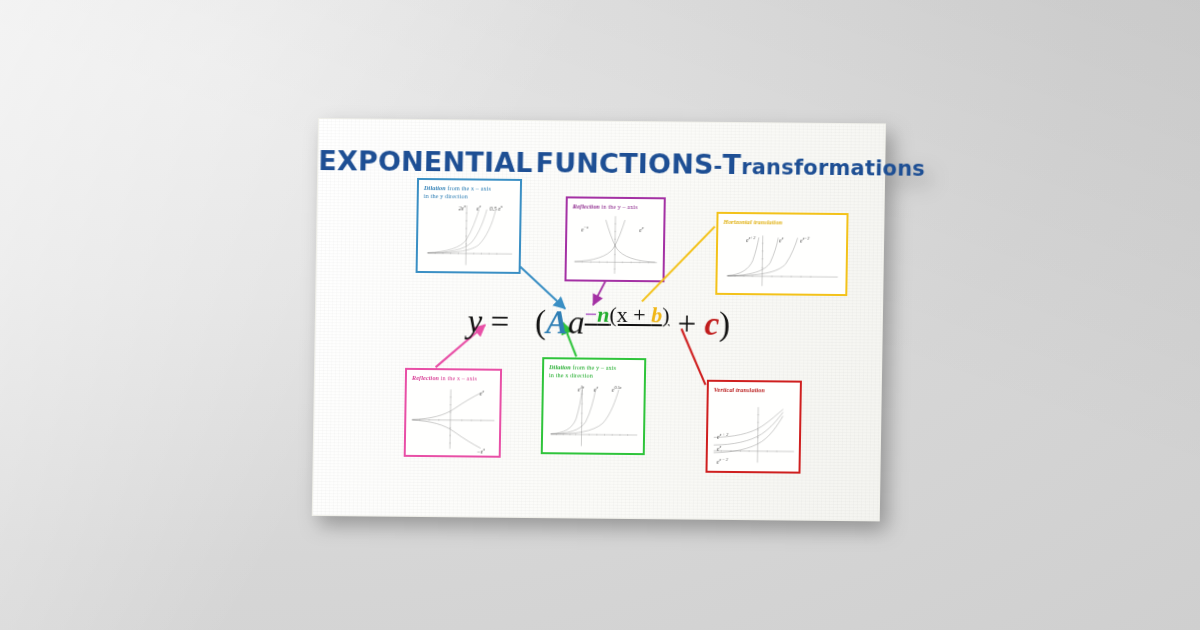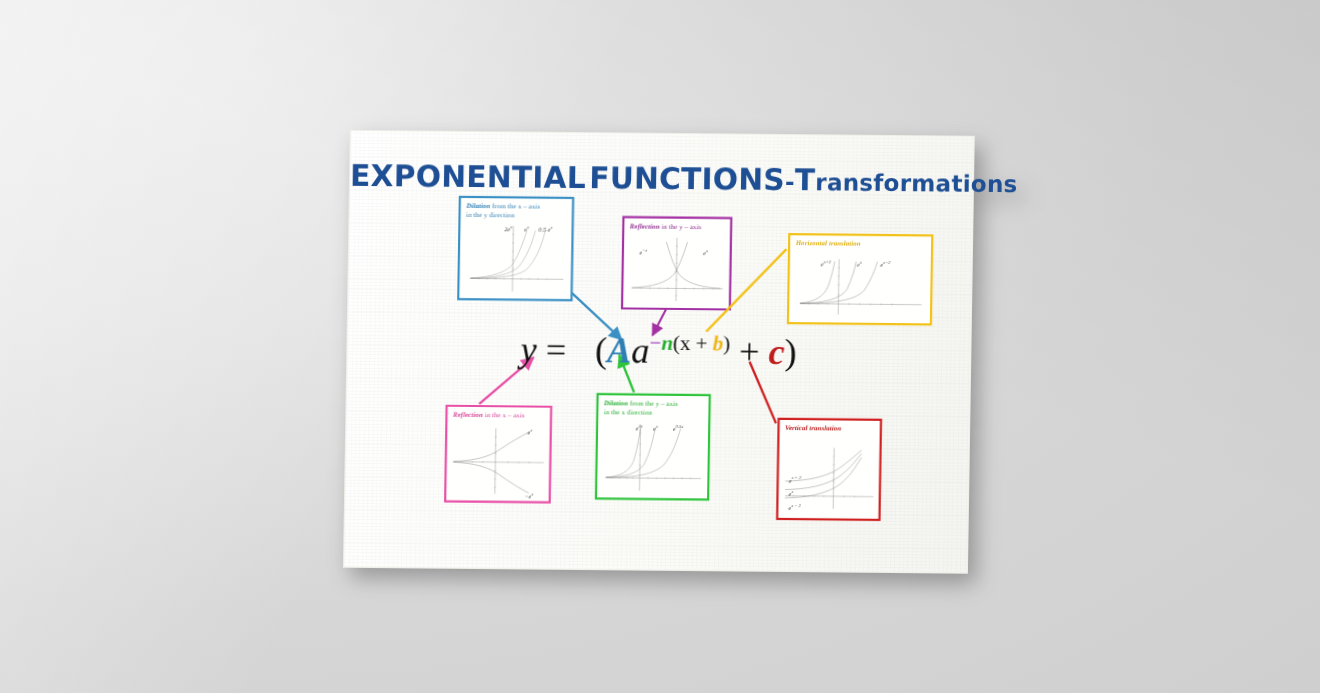--- a/index.html
+++ b/index.html
@@ -99,21 +99,21 @@
     font-size:33px;
     color:#111;
     white-space:nowrap;
   }
   .equation .it{font-style:italic;}
   .equation .A{color:#2f7fb5;font-style:italic;font-weight:bold;}
   .equation .minus{color:#9a2fb8;}
   .equation .n{color:#22ad2d;font-style:italic;font-weight:bold;}
   .equation .b{color:#f0b616;font-style:italic;font-weight:bold;}
   .equation .c{color:#c01c1c;font-style:italic;font-weight:bold;}
-  .equation .exp{font-size:19px;vertical-align:super;}
+  .equation .exp{font-size:22px;vertical-align:super;text-decoration:underline;}
   .equation .paren{color:#111;}
   .equation .gap{display:inline-block;width:26px;}
 
   
   .connectors{position:absolute;inset:0;pointer-events:none;}
 
   
 </style>
 </head>
 <body>

